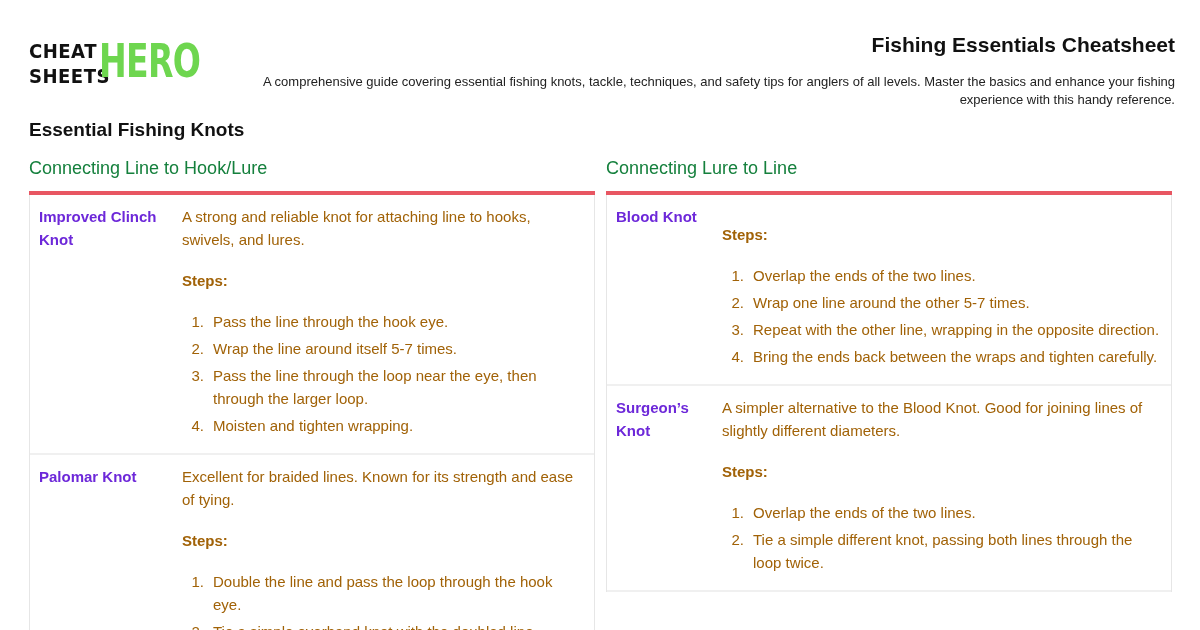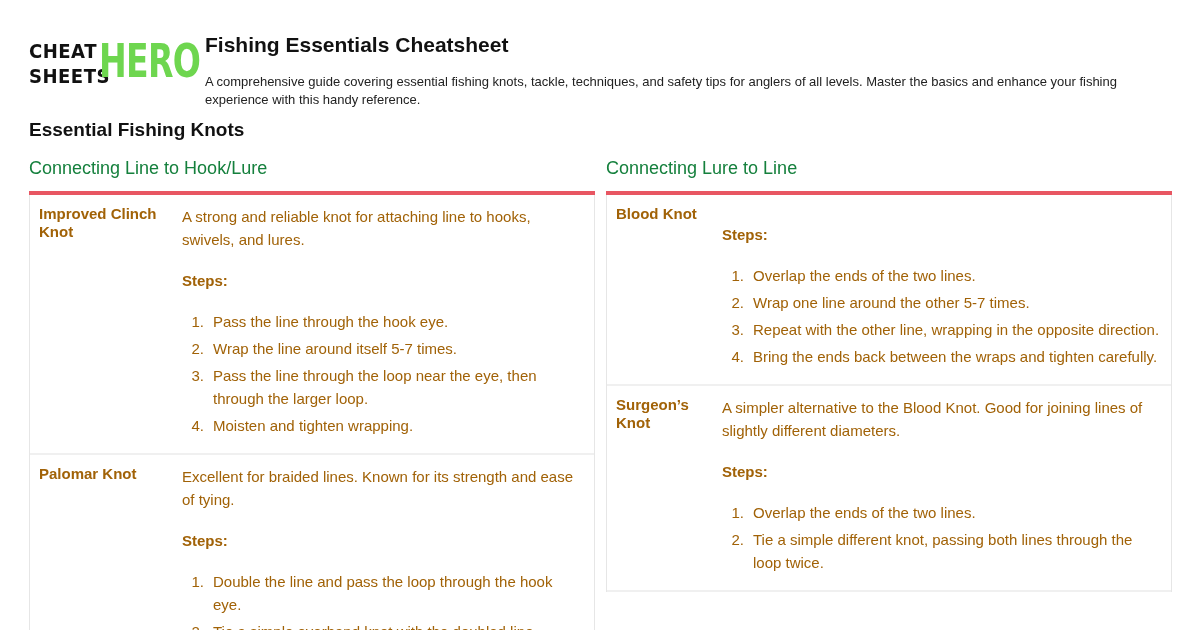--- a/index.html
+++ b/index.html
@@ -6,34 +6,34 @@
   html, body { width: 1200px; height: 630px; overflow: hidden; background: #ffffff; }
   body { font-family: "Liberation Sans", sans-serif; color: #1a1a1a; position: relative; }
 
   .header { position: absolute; left: 29px; top: 33px; right: 20px; display: flex; }
   .logo { width: 165px; height: 60px; position: relative; flex-shrink: 0; }
   .logo .cheat, .logo .sheets { position: absolute; left: 0; font-family: "DejaVu Sans", sans-serif; font-weight: bold; font-size: 19px; letter-spacing: 0.5px; color: #111; line-height: 1; transform: scaleX(0.95); transform-origin: left; }
   .logo .cheat { top: 9px; }
   .logo .sheets { top: 34px; }
   .logo .hero { position: absolute; left: 70px; top: 5px; font-family: "DejaVu Sans", sans-serif; font-weight: bold; font-size: 46px; color: #6ed64f; line-height: 1; letter-spacing: -1px; transform: scaleX(0.72); transform-origin: left; }
 
-  .header-text { margin-left: 11px; padding-top: 0; }
+  .header-text { margin-left: 11px; padding-top: 0; text-align: right; }
   .title { font-size: 21px; font-weight: bold; color: #111; line-height: 24px; }
   .subtitle { font-size: 13px; line-height: 18px; color: #222; margin-top: 16px; width: 970px; }
 
   .section-title { position: absolute; left: 29px; top: 119px; font-size: 19px; font-weight: bold; color: #111; }
 
   .column { position: absolute; top: 155px; width: 566px; }
   .col-left { left: 29px; }
   .col-right { left: 606px; }
   .col-heading { font-size: 18px; color: #15803d; line-height: 26px; height: 36px; }
   .red-bar { height: 4px; background: #e85662; }
   .table { border-left: 1px solid #e6e6e6; border-right: 1px solid #e6e6e6; }
   .row { display: flex; padding: 10px 0 12px 0; border-bottom: 2px solid #f0f0f0; }
-  .name { font-size: 15px; font-weight: bold; line-height: 18px; color: #a16207; padding-left: 9px; flex-shrink: 0; }
+  .name { font-size: 15px; font-weight: bold; line-height: 23px; color: #6d28d9; padding-left: 9px; flex-shrink: 0; }
   .col-left .name { width: 152px; }
   .col-right .name { width: 115px; }
   .desc { font-size: 15px; line-height: 23px; color: #a16207; padding-right: 10px; }
   .steps-label { font-weight: bold; margin-top: 18px; display: block; }
   ol { list-style: none; margin-top: 18px; }
   ol li { display: flex; margin-bottom: 4px; }
   ol li .num { width: 31px; flex-shrink: 0; text-align: right; padding-right: 9px; }
 </style>
 </head>
 <body>

